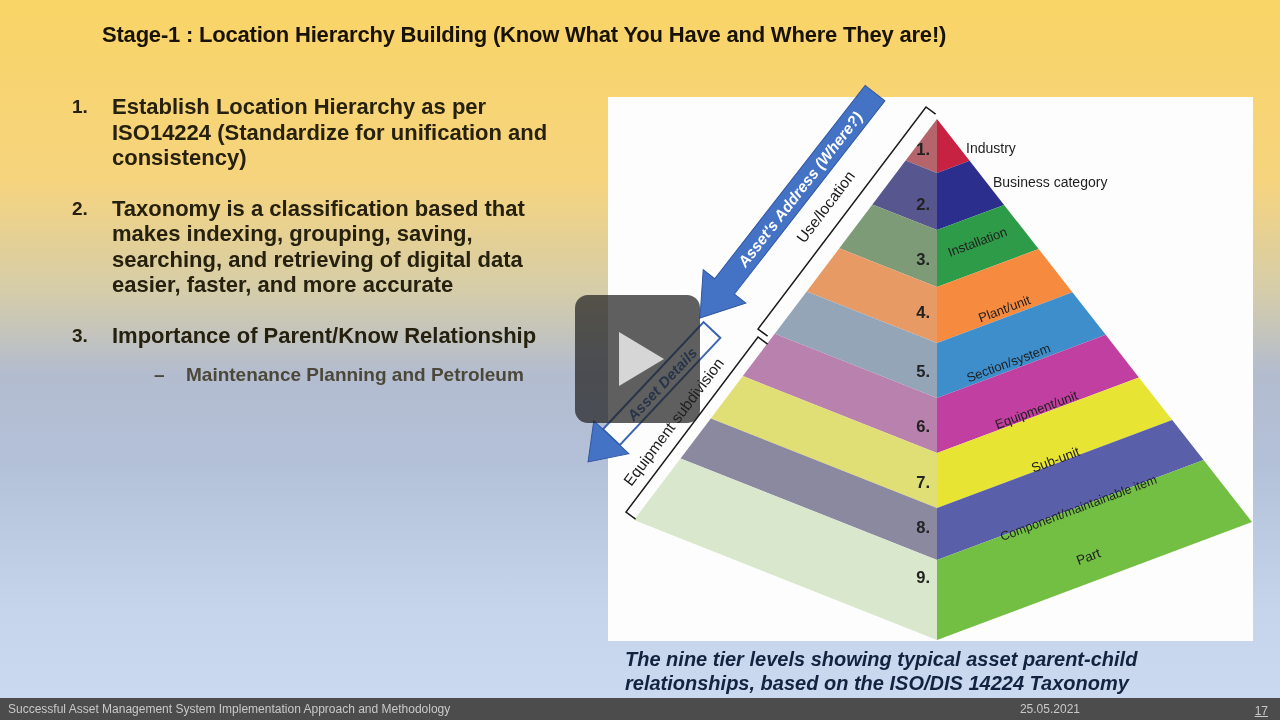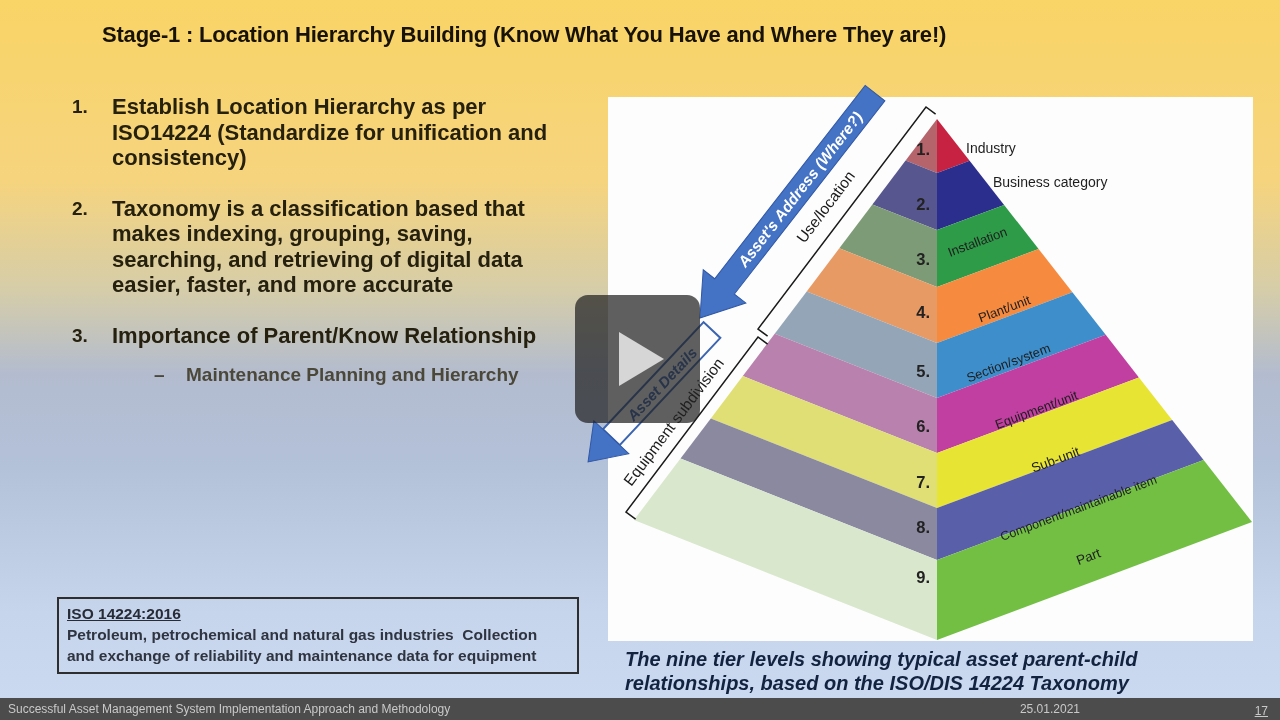--- a/index.html
+++ b/index.html
@@ -47,28 +47,24 @@
     <div class="bullet">
       <span class="bnum">2.</span>
       <span class="btext">Taxonomy is a classification based that makes indexing, grouping, saving, searching, and retrieving of digital data easier, faster, and more accurate</span>
     </div>
     <div class="bullet" style="margin-bottom:0;">
       <span class="bnum">3.</span>
       <span class="btext">Importance of Parent/Know Relationship</span>
     </div>
     <div class="subbullet">
       <span class="dash">–</span>
-      <span class="stext">Maintenance Planning and Hierarchy</span>
+      <span class="stext">Maintenance Planning and Petroleum</span>
     </div>
   </div>
 
-  <div class="iso-box">
-    <div class="iso-title">ISO 14224:2016</div>
-    <div class="iso-body">Petroleum, petrochemical and natural gas industries  Collection and exchange of reliability and maintenance data for equipment</div>
-  </div>
 
   <svg id="pyramid-svg" width="677" height="548" viewBox="0 0 677 548" xmlns="http://www.w3.org/2000/svg">
       <rect x="30" y="2" width="645" height="544" fill="#fdfdfd"></rect>
       <polygon points="359,24 359.0,24.0 327.6,65.6 359,78" fill="#b5646c"></polygon>
       <polygon points="359,24 359.0,24.0 391.6,65.8 359,78" fill="#c72242"></polygon>
       <polygon points="359,78 327.6,65.6 294.4,109.4 359,135" fill="#57568e"></polygon>
       <polygon points="359,78 391.6,65.8 426.1,109.9 359,135" fill="#2b2e8c"></polygon>
       <polygon points="359,135 294.4,109.4 261.3,153.3 359,192" fill="#7d9b77"></polygon>
       <polygon points="359,135 426.1,109.9 460.6,154.0 359,192" fill="#2e9b49"></polygon>
       <polygon points="359,192 261.3,153.3 228.7,196.4 359,248" fill="#e89a64"></polygon>
@@ -117,17 +113,17 @@
     </svg>
 
   <div class="caption">The nine tier levels showing typical asset parent-child relationships, based on the ISO/DIS 14224 Taxonomy</div>
 
   <div class="play-overlay">
     <div class="play-tri"></div>
   </div>
 
   <div class="statusbar">
     <span class="left">Successful Asset Management System Implementation Approach and Methodology</span>
-    <span class="date">25.01.2021</span>
+    <span class="date">25.05.2021</span>
     <span class="page">17</span>
   </div>
 
 </div>
 
 </body></html>

